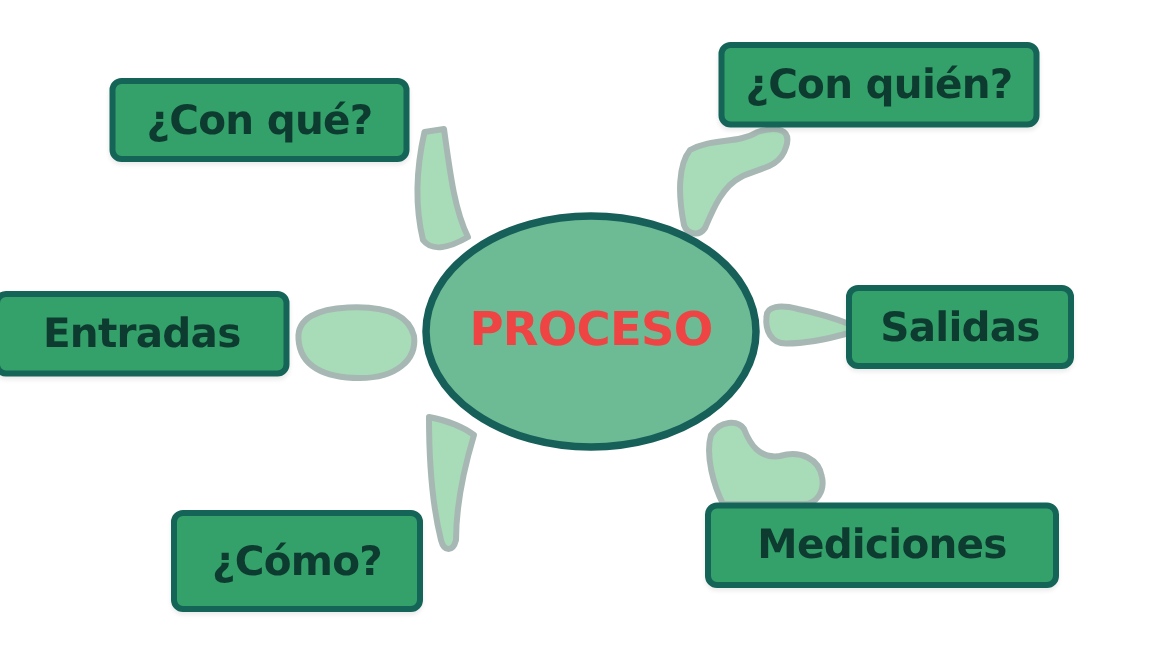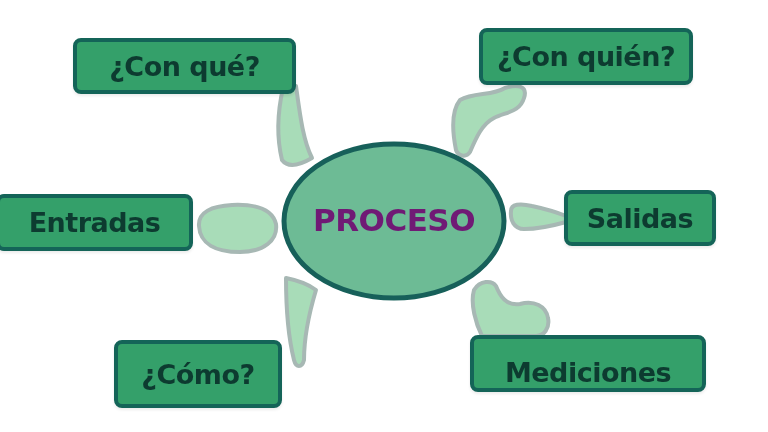--- a/index.html
+++ b/index.html
@@ -11,21 +11,21 @@
   .box {
     position: absolute; box-sizing: border-box;
     background: #34a06a; border: 4px solid #146458; border-radius: 8px;
     display: flex; align-items: center; justify-content: center;
     color: #0d3b30; font-weight: bold; font-size: 27px; letter-spacing: -0.5px;
     box-shadow: 0 2px 3px rgba(0,0,0,0.08);
   }
   .center-label {
     position: absolute; left: 282px; top: 190px; width: 224px; height: 60px;
     display: flex; align-items: center; justify-content: center;
-    color: #701a75; font-weight: bold; font-size: 31px; letter-spacing: -0.5px;
+    color: #ef4444; font-weight: bold; font-size: 31px; letter-spacing: -0.5px;
   }
 </style>
 </head>
 <body>
 
 <svg class="connectors" viewBox="0 0 768 432">
 
   <path d="M283,88 C278,110 276,135 282,160 C288,168 300,165 312,158 C303,140 300,115 296,86 Z" fill="#a8dcb8" stroke="#a7b8b4" stroke-width="4" stroke-linejoin="round"></path>
 
   <path d="M456,150 C452,130 452,110 460,100 C474,92 492,96 505,88 C518,84 528,86 524,98 C520,112 506,112 494,118 C482,124 476,138 470,152 C466,158 458,156 456,150 Z" fill="#a8dcb8" stroke="#a7b8b4" stroke-width="4" stroke-linejoin="round"></path>
@@ -36,35 +36,35 @@
 
   <path d="M286,278 C296,280 308,284 316,290 C310,310 304,334 304,360 C302,368 296,368 294,360 C288,336 286,306 286,278 Z" fill="#a8dcb8" stroke="#a7b8b4" stroke-width="4" stroke-linejoin="round"></path>
 
   <path d="M474,290 C480,280 492,280 496,286 C500,296 506,306 520,304 C534,300 546,306 548,318 C550,328 544,336 536,336 L482,336 C476,324 470,304 474,290 Z" fill="#a8dcb8" stroke="#a7b8b4" stroke-width="4" stroke-linejoin="round"></path>
 
   <ellipse cx="394" cy="221" rx="110" ry="77" fill="#6dbb95" stroke="#17605a" stroke-width="5"></ellipse>
 </svg>
 
 <div class="center-label">PROCESO</div>
 
-<div class="box" style="left:73px; top:38px; width:223px; height:56px;">
+<div class="box" style="left:73px; top:52px; width:200px; height:56px;">
   <span>¿Con qué?</span>
 </div>
 
 <div class="box" style="left:479px; top:28px; width:214px; height:57px;">
   <span>¿Con quién?</span>
 </div>
 
 <div class="box" style="left:-4px; top:194px; width:197px; height:57px;">
   <span>Entradas</span>
 </div>
 
 <div class="box" style="left:564px; top:190px; width:152px; height:56px;">
   <span>Salidas</span>
 </div>
 
 <div class="box" style="left:114px; top:340px; width:168px; height:68px;">
   <span>¿Cómo?</span>
 </div>
 
-<div class="box" style="left:470px; top:335px; width:236px; height:57px;align-items:flex-end;">
+<div class="box" style="left:470px; top:335px; width:236px; height:57px;">
   <span>Mediciones</span>
 </div>
 
 </body></html>

